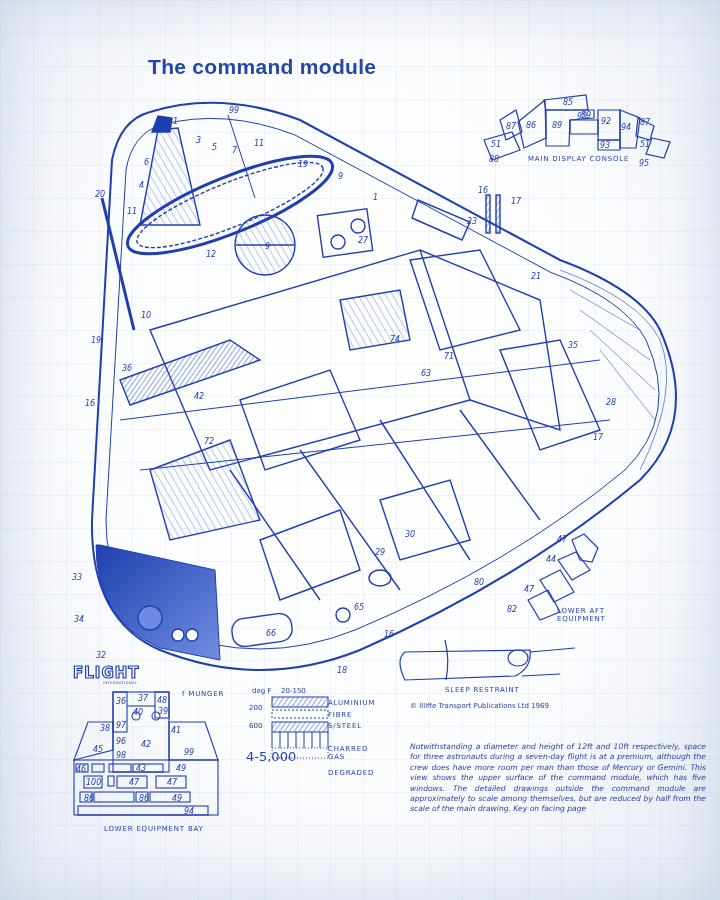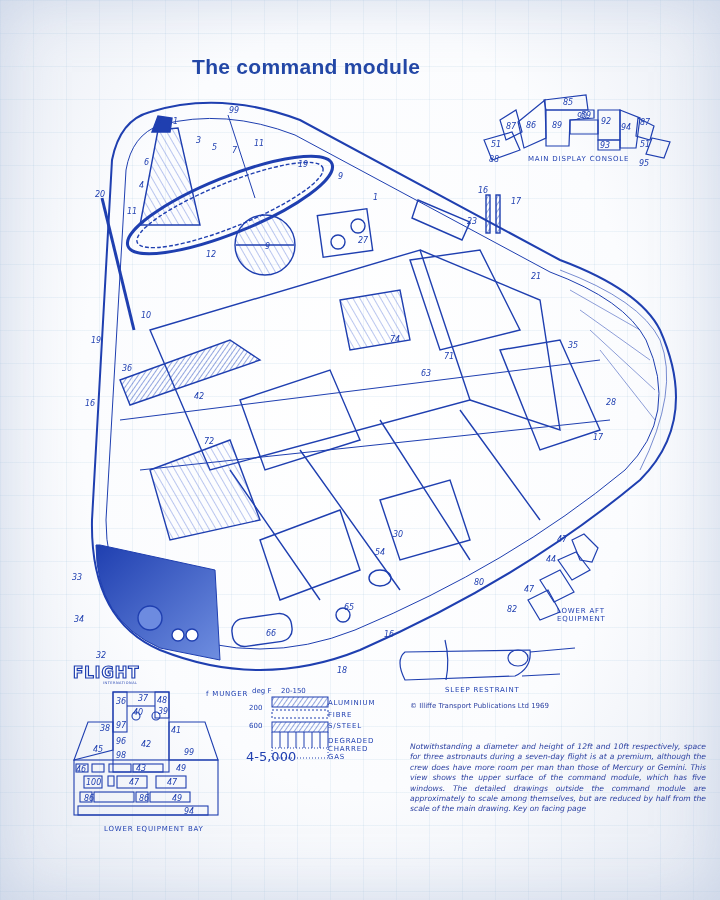--- a/index.html
+++ b/index.html
@@ -8,21 +8,21 @@
     background:
       radial-gradient(ellipse at 50% 45%, #ffffff 0%, #fbfcfe 55%, #e3e8f2 100%);
   }
   .grid{position:absolute;inset:0;
     background-image:
       linear-gradient(to right, rgba(170,200,225,0.18) 1px, transparent 1px),
       linear-gradient(to bottom, rgba(170,200,225,0.18) 1px, transparent 1px);
     background-size:33px 33px;pointer-events:none;}
   .vignette{position:absolute;inset:0;pointer-events:none;
     box-shadow: inset 0 0 60px rgba(180,195,220,0.55);}
-  .title{position:absolute;left:148px;top:55px;font-size:21px;font-weight:bold;color:#2347a6;letter-spacing:0.3px;margin-left:44px;}
+  .title{position:absolute;left:148px;top:55px;font-size:21px;font-weight:bold;color:#2347a6;letter-spacing:0.3px;}
   svg.main{position:absolute;left:0;top:0;}
   .lbl{position:absolute;color:#1f3fb0;font-family:"DejaVu Sans",sans-serif;}
   .caps{font-size:7px;letter-spacing:0.8px;}
   .para{position:absolute;left:410px;top:742px;width:296px;font-family:"DejaVu Sans",sans-serif;
     font-style:italic;font-size:7.6px;line-height:10.4px;color:#2a3fa0;text-align:justify;}
   .copyright{position:absolute;left:410px;top:702px;font-size:7px;color:#2a3fa0;font-family:"DejaVu Sans",sans-serif;}
   .flight{position:absolute;left:73px;top:664px;font-family:"DejaVu Sans",sans-serif;font-weight:bold;
     font-size:15px;color:#fff;letter-spacing:1px;-webkit-text-stroke:1.2px #1f3fb0;}
   .flight-sub{position:absolute;left:103px;top:681px;font-size:3.5px;color:#1f3fb0;letter-spacing:0.5px;}
   .num{font-size:8px;font-style:italic;}
@@ -193,24 +193,24 @@
 <span class="lbl num" style="left:91px;top:336px">19</span>
 <span class="lbl num" style="left:85px;top:399px">16</span>
 <span class="lbl num" style="left:606px;top:398px">28</span>
 <span class="lbl num" style="left:593px;top:433px">17</span>
 <span class="lbl num" style="left:72px;top:573px">33</span>
 <span class="lbl num" style="left:74px;top:615px">34</span>
 <span class="lbl num" style="left:96px;top:651px">32</span>
 <span class="lbl num" style="left:337px;top:666px">18</span>
 <span class="lbl num" style="left:384px;top:630px">16</span>
 <span class="lbl num" style="left:266px;top:629px">66</span>
-<span class="lbl num" style="left:344px;top:603px">65</span>
-<span class="lbl num" style="left:375px;top:548px">54</span>
+<span class="lbl num" style="left:354px;top:603px">65</span>
+<span class="lbl num" style="left:375px;top:548px">29</span>
 <span class="lbl num" style="left:474px;top:578px">80</span>
-<span class="lbl num" style="left:393px;top:530px">30</span>
+<span class="lbl num" style="left:405px;top:530px">30</span>
 <span class="lbl num" style="left:141px;top:311px">10</span>
 <span class="lbl num" style="left:122px;top:364px">36</span>
 <span class="lbl num" style="left:194px;top:392px">42</span>
 <span class="lbl num" style="left:204px;top:437px">72</span>
 <span class="lbl num" style="left:390px;top:335px">74</span>
 <span class="lbl num" style="left:444px;top:352px">71</span>
 <span class="lbl num" style="left:421px;top:369px">63</span>
 
 <div>
   <span class="lbl num" style="left:563px;top:98px">85</span>
@@ -225,32 +225,32 @@
   <span class="lbl num" style="left:640px;top:118px">87</span>
   <span class="lbl num" style="left:600px;top:141px">93</span>
   <span class="lbl num" style="left:640px;top:140px">51</span>
   <span class="lbl num" style="left:489px;top:155px">88</span>
   <span class="lbl num" style="left:639px;top:159px">95</span>
   <span class="lbl caps" style="left:528px;top:155px">MAIN DISPLAY CONSOLE</span>
 </div>
 
 <div class="flight">FLIGHT</div>
 <div class="lbl flight-sub">INTERNATIONAL</div>
-<span class="lbl caps" style="left:206px;top:690px;font-size:7px;">f MUNGER</span>
+<span class="lbl caps" style="left:182px;top:690px;font-size:7px;">f MUNGER</span>
 
 <div>
   <span class="lbl" style="left:252px;top:687px;font-size:7px">deg F</span>
   <span class="lbl" style="left:281px;top:687px;font-size:7px">20-150</span>
   <span class="lbl" style="left:249px;top:704px;font-size:7px">200</span>
   <span class="lbl" style="left:249px;top:722px;font-size:7px">600</span>
   <span class="lbl" style="left:246px;top:749px;font-size:13px">4-5,000</span>
   <span class="lbl caps" style="left:328px;top:699px">ALUMINIUM</span>
   <span class="lbl caps" style="left:328px;top:711px">FIBRE</span>
   <span class="lbl caps" style="left:328px;top:722px">S/STEEL</span>
-  <span class="lbl caps" style="left:328px;top:737px">DEGRADED</span>
+  <span class="lbl caps" style="left:328px;top:769px">DEGRADED</span>
   <span class="lbl caps" style="left:328px;top:745px">CHARRED</span>
   <span class="lbl caps" style="left:328px;top:753px">GAS</span>
 </div>
 
 <div>
   <span class="lbl num" style="left:116px;top:697px">36</span>
   <span class="lbl num" style="left:138px;top:694px">37</span>
   <span class="lbl num" style="left:157px;top:696px">48</span>
   <span class="lbl num" style="left:133px;top:708px">40</span>
   <span class="lbl num" style="left:158px;top:707px">39</span>

